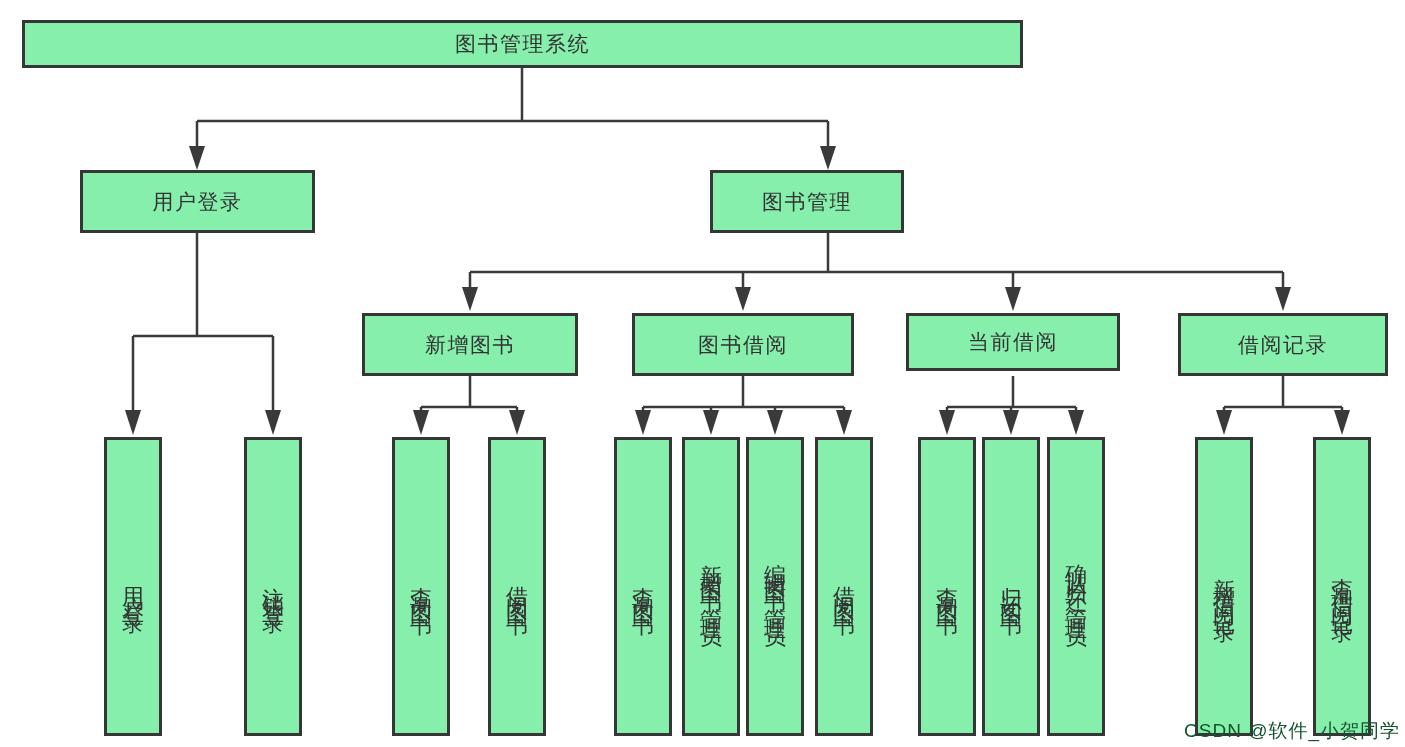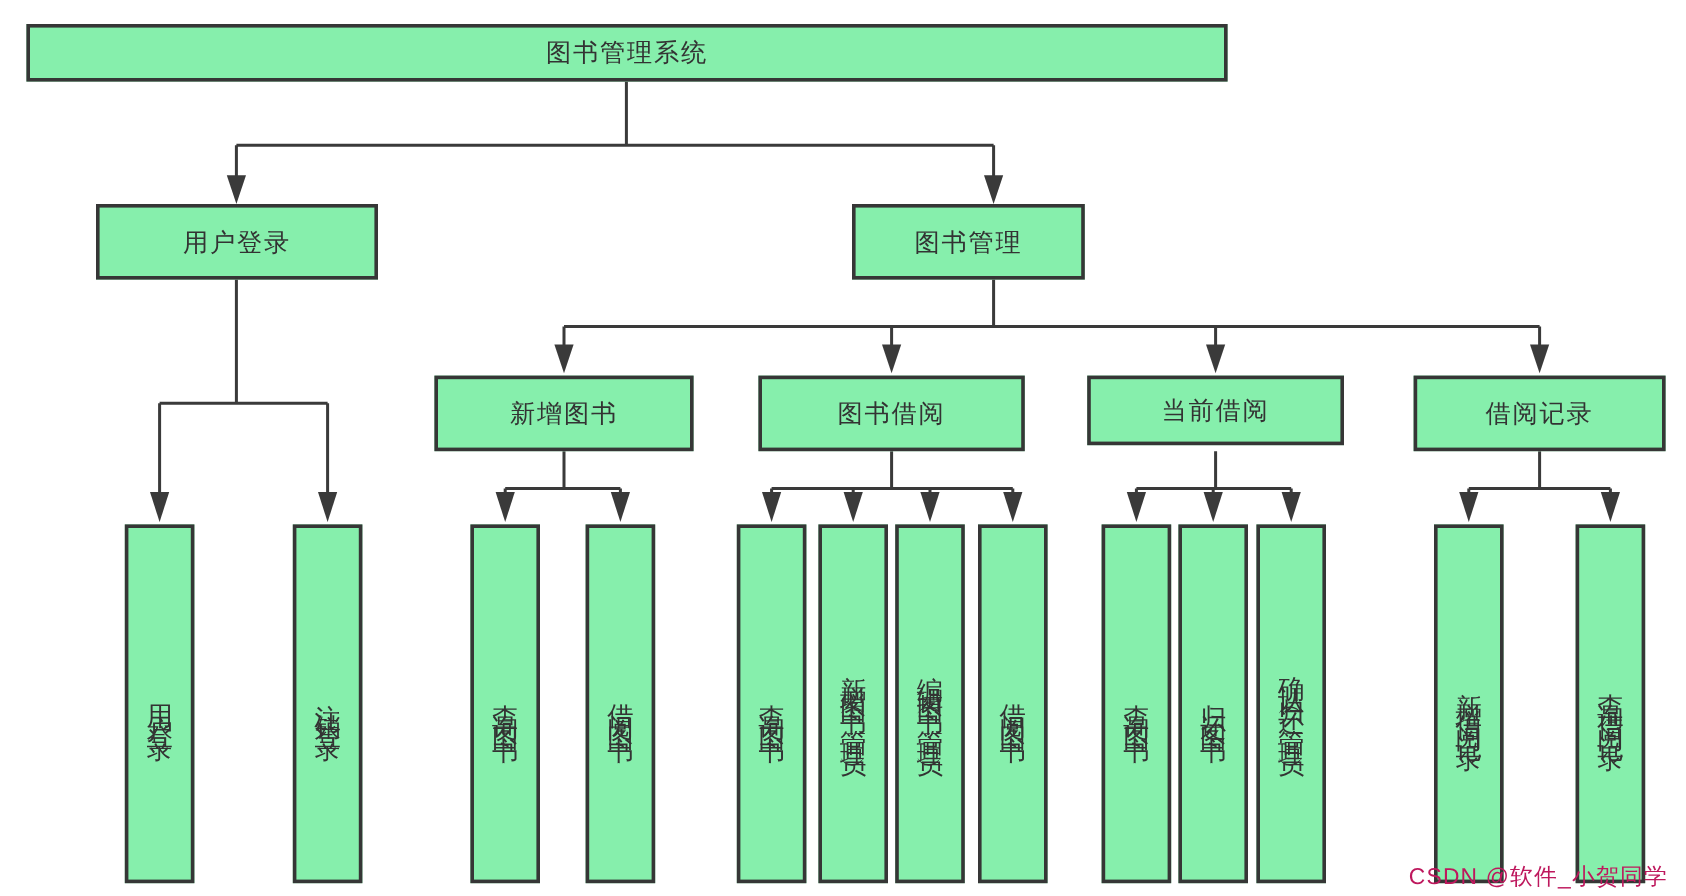--- a/index.html
+++ b/index.html
@@ -38,24 +38,24 @@
   .n-current  {left:906px; top:313px; width:214px;  height:58px;}
   .n-records  {left:1178px;top:313px; width:210px;  height:63px;}
   .leaf{top:437px;width:58px;height:299px;}
   .n-l00{left:104px;} .n-l01{left:244px;}
   .n-l10{left:392px;} .n-l11{left:488px;}
   .n-l20{left:614px;} .n-l21{left:682px;} .n-l22{left:746px;} .n-l23{left:815px;}
   .n-l30{left:918px;} .n-l31{left:982px;} .n-l32{left:1047px;}
   .n-l40{left:1195px;} .n-l41{left:1313px;}
   .watermark{
     position:absolute;
-    right:15px;bottom:3px;
+    right:5px;bottom:3px;
     font-size:19px;
     letter-spacing:1px;
-    color:#be185d;
+    color:#14532d;
     white-space:nowrap;
   }
 </style>
 </head>
 <body>
 
 <div class="stage">
 
   <svg class="wires" viewBox="0 0 1405 747" xmlns="http://www.w3.org/2000/svg">
     <g stroke="#3a3a3a" stroke-width="2.5" fill="none">

